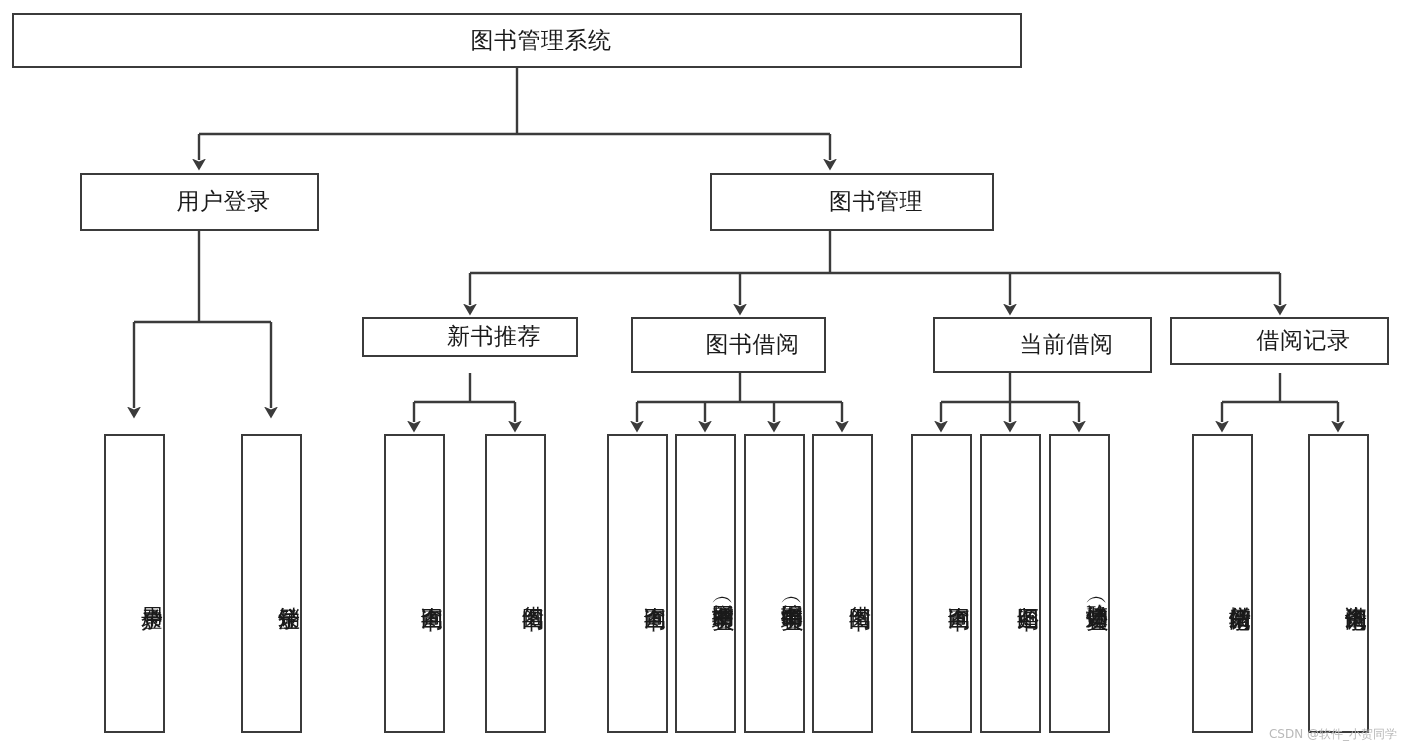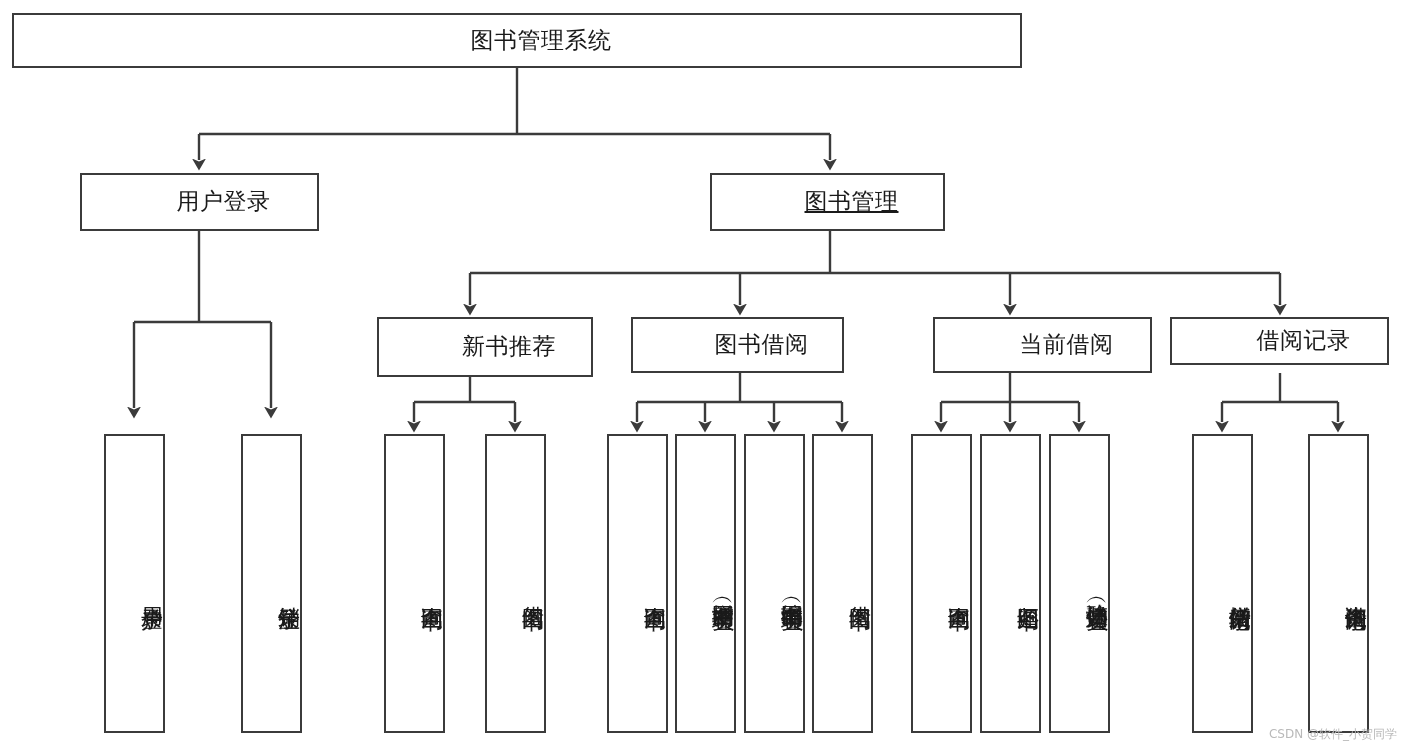--- a/index.html
+++ b/index.html
@@ -132,28 +132,28 @@
     <path class="wire" d="M1338,402 L1338,422" marker-end="url(#arw)"></path>
   </svg>
 
   <div class="node horiz root" style="left:12px; top:13px; width:1010px; height:55px;">
     <span>图书管理系统</span>
   </div>
 
   <div class="node horiz" style="left:80px; top:173px; width:239px; height:58px;">
     <span>用户登录</span>
   </div>
-  <div class="node horiz" style="left:710px; top:173px; width:235px; height:58px;text-decoration:underline;">
+  <div class="node horiz" style="left:710px; top:173px; width:284px; height:58px;">
     <span>图书管理</span>
   </div>
 
-  <div class="node horiz" style="left:362px; top:317px; width:216px; height:60px;margin-left:15px;">
+  <div class="node horiz" style="left:362px; top:317px; width:216px; height:40px;">
     <span>新书推荐</span>
   </div>
-  <div class="node horiz" style="left:631px; top:317px; width:213px; height:56px;">
+  <div class="node horiz" style="left:631px; top:317px; width:195px; height:56px;">
     <span>图书借阅</span>
   </div>
   <div class="node horiz" style="left:901px; top:317px; width:219px; height:56px;margin-left:32px;">
     <span>当前借阅</span>
   </div>
   <div class="node horiz" style="left:1170px; top:317px; width:219px; height:48px;">
     <span>借阅记录</span>
   </div>
 
   <div class="node vert" style="left:104px; top:434px; width:61px; height:299px;">

